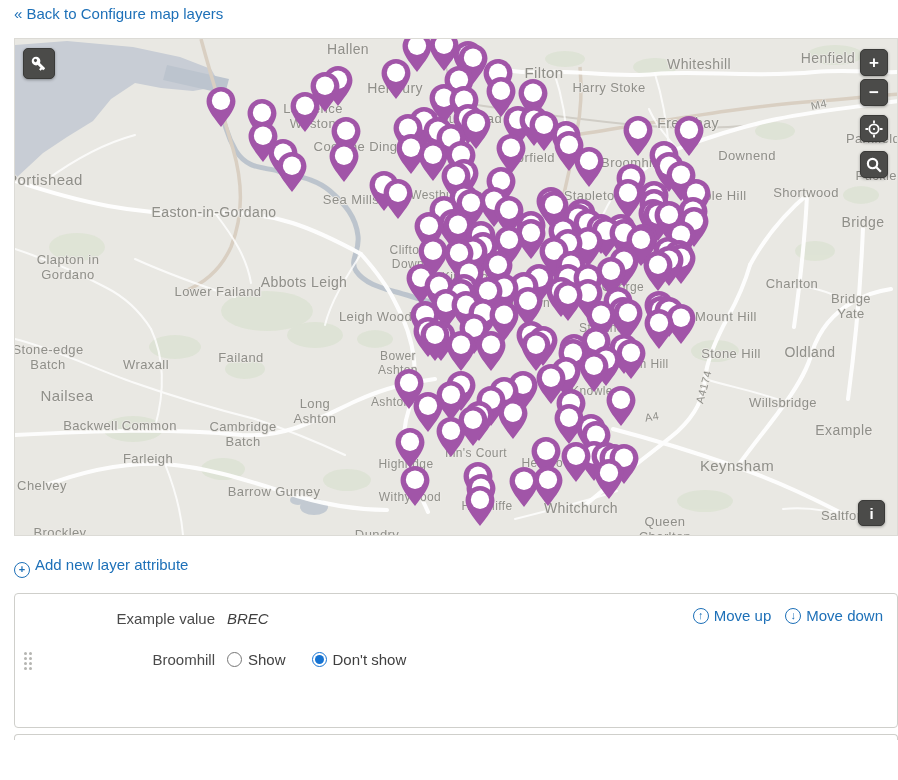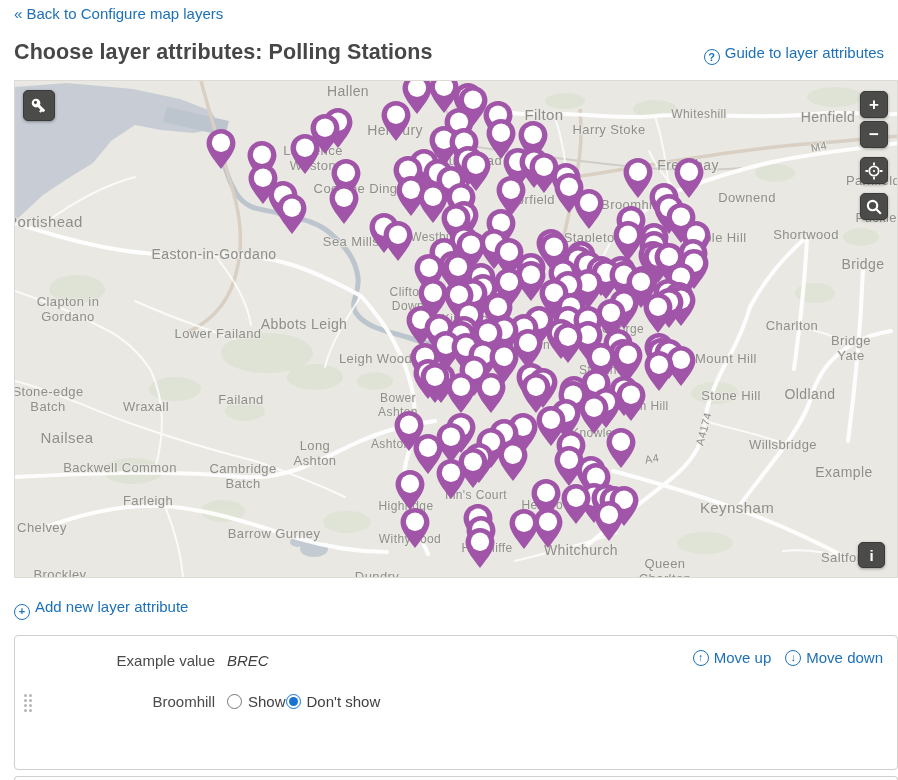--- a/index.html
+++ b/index.html
@@ -59,41 +59,37 @@
     position:absolute; left:9px; top:50%; transform:translateY(-50%);
     display:grid; grid-template-columns:repeat(2, 3px); grid-auto-rows:3px; gap:2px; cursor:grab;
   }
   .drag-handle i { width:3px; height:3px; border-radius:50%; background:#b5b5b1; }
   .rows { position:absolute; left:40px; top:14px; display:grid; grid-row-gap:21px; }
   .row { display:grid; grid-template-columns:160px auto; grid-column-gap:12px; align-items:center; height:20px; }
   .lbl { text-align:right; font-size:15px; color:#4a4a4a; }
   .val { font-size:15px; color:#3f3f3f; }
   .val.bold { font-weight:700; }
   .val.italic { font-style:italic; }
-  .radios { display:flex; align-items:center; }
+  .radios { display:flex; gap:26px; align-items:center; }
   .radios label { display:inline-flex; align-items:center; gap:6px; font-size:15px; cursor:pointer; }
   .radios input[type=radio] { width:15px; height:15px; accent-color:#1673d2; cursor:pointer; }
   .next-card-peek {
     margin-top:6px; width:884px; height:6px;
     border:1px solid #cfcfcb; border-bottom:none; border-radius:4px 4px 0 0; background:#fff;
   }
 </style>
 </head>
 <body>
 
 <div class="container">
 
   <div class="back-row">
     <a class="link">« Back to Configure map layers</a>
   </div>
 
-  <div class="title-row">
-    <h1>Choose layer attributes: Polling Stations</h1>
-    <a class="link"><span class="circle-icon">?</span><span>Guide to layer attributes</span></a>
-  </div>
 
   <div class="map">
 
     <svg class="base" width="884" height="498" viewBox="0 0 884 498">
       <rect width="884" height="498" fill="#e9e8e3"></rect>
 
       <path d="M0,6 L52,2 L118,8 L165,18 L196,30 L206,47 L178,52 L146,49 L120,44 L96,60 L78,82 L52,98 L28,114 L0,140 Z" fill="#c8cdd5"></path>
       <path d="M152,26 L214,40 L210,55 L148,41 Z" fill="#bcc4ce"></path>
 
       <path d="M202,50 C208,78 210,94 221,112 C233,131 250,128 263,132 C280,137 300,139 315,152 C330,165 341,178 343,197 C345,213 334,221 341,232 C350,245 367,249 381,253 C392,256 401,259 412,262 C424,265 436,266 446,266" fill="none" stroke="#b7c0ca" stroke-width="5" opacity="0.9"></path>
@@ -172,22 +168,22 @@
         <div class="maplabel" style="left: 380px; top: 49px; font-size: 14px; transform: translate(-50%, -50%);">Henbury</div>
         <div class="maplabel" style="left: 298px; top: 77px; font-size: 13px; transform: translate(-50%, -50%);">Lawrence
 Weston</div>
         <div class="maplabel" style="left: 346px; top: 108px; font-size: 13px; transform: translate(-50%, -50%);">Coombe Dingle</div>
         <div class="maplabel" style="left: 336px; top: 161px; font-size: 13px; transform: translate(-50%, -50%);">Sea Mills</div>
         <div class="maplabel" style="left: 437px; top: 156px; font-size: 12px; transform: translate(-50%, -50%);">Westbury Park</div>
         <div class="maplabel" style="left: 452px; top: 80px; font-size: 13px; transform: translate(-50%, -50%);">Southmead</div>
         <div class="maplabel" style="left: 516px; top: 119px; font-size: 13px; transform: translate(-50%, -50%);">Horfield</div>
         <div class="maplabel" style="left: 529px; top: 34px; font-size: 15px; transform: translate(-50%, -50%);">Filton</div>
         <div class="maplabel" style="left: 594px; top: 49px; font-size: 13px; transform: translate(-50%, -50%);">Harry Stoke</div>
-        <div class="maplabel" style="left: 684px; top: 33px; font-size: 12px; transform: translate(-50%, -50%); text-align: right;">Whiteshill</div>
-        <div class="maplabel" style="left: 813px; top: 36px; font-size: 14px; transform: translate(-50%, -50%);">Henfield</div>
+        <div class="maplabel" style="left: 684px; top: 25px; font-size: 14px; transform: translate(-50%, -50%); text-align: right;">Whiteshill</div>
+        <div class="maplabel" style="left: 813px; top: 19px; font-size: 14px; transform: translate(-50%, -50%);">Henfield</div>
         <div class="maplabel" style="left: 804px; top: 66px; font-size: 11px; transform: translate(-50%, -50%) rotate(-12deg);">M4</div>
         <div class="maplabel" style="left: 673px; top: 84px; font-size: 14px; transform: translate(-50%, -50%);">Frenchay</div>
         <div class="maplabel" style="left: 858px; top: 100px; font-size: 13px; transform: translate(-50%, -50%);">Parkfield</div>
         <div class="maplabel" style="left: 732px; top: 117px; font-size: 13px; transform: translate(-50%, -50%);">Downend</div>
         <div class="maplabel" style="left: 882px; top: 137px; font-size: 13px; transform: translate(-50%, -50%);">Pucklechurch</div>
         <div class="maplabel" style="left: 615px; top: 124px; font-size: 13px; transform: translate(-50%, -50%);">Broomhill</div>
         <div class="maplabel" style="left: 700px; top: 157px; font-size: 13px; transform: translate(-50%, -50%);">Staple Hill</div>
         <div class="maplabel" style="left: 791px; top: 154px; font-size: 13px; transform: translate(-50%, -50%);">Shortwood</div>
         <div class="maplabel" style="left: 578px; top: 157px; font-size: 13px; transform: translate(-50%, -50%);">Stapleton</div>
         <div class="maplabel" style="left: 848px; top: 183px; font-size: 14px; transform: translate(-50%, -50%);">Bridge</div>

